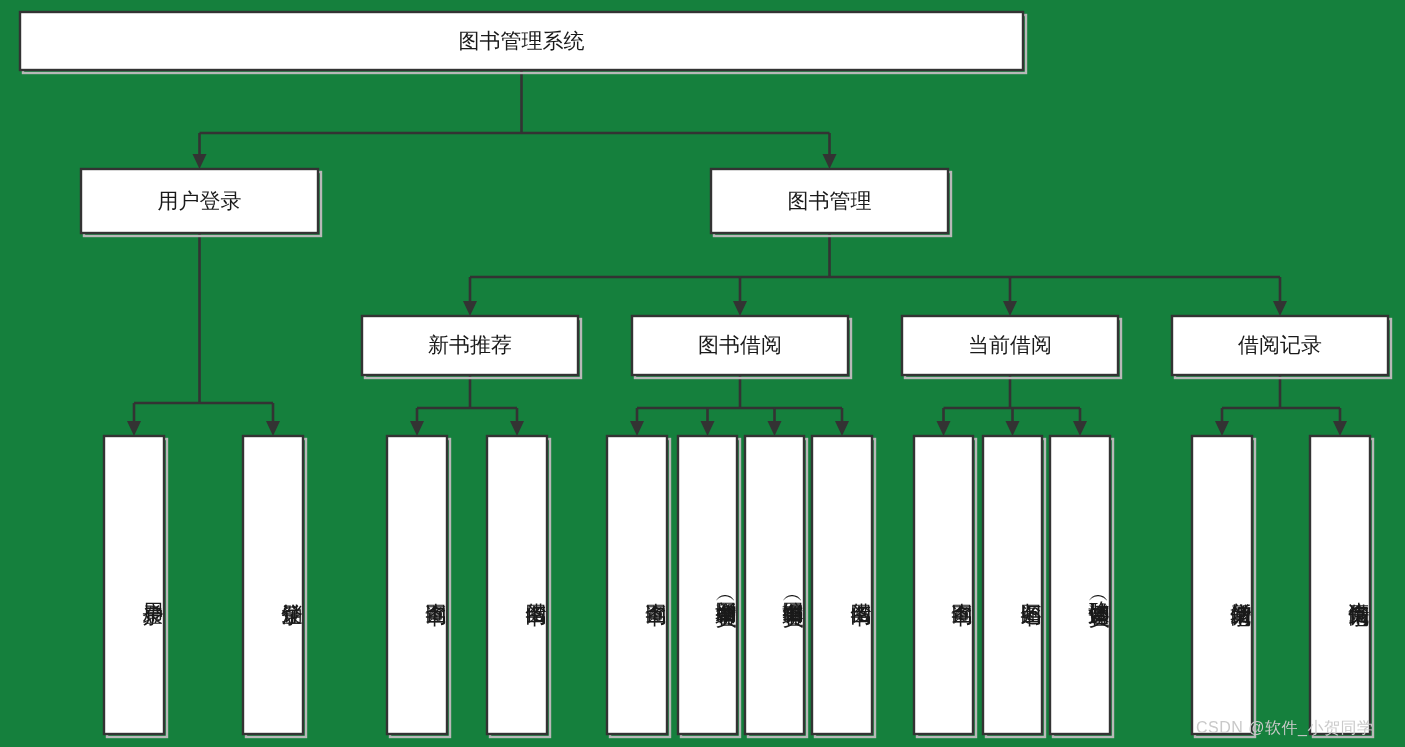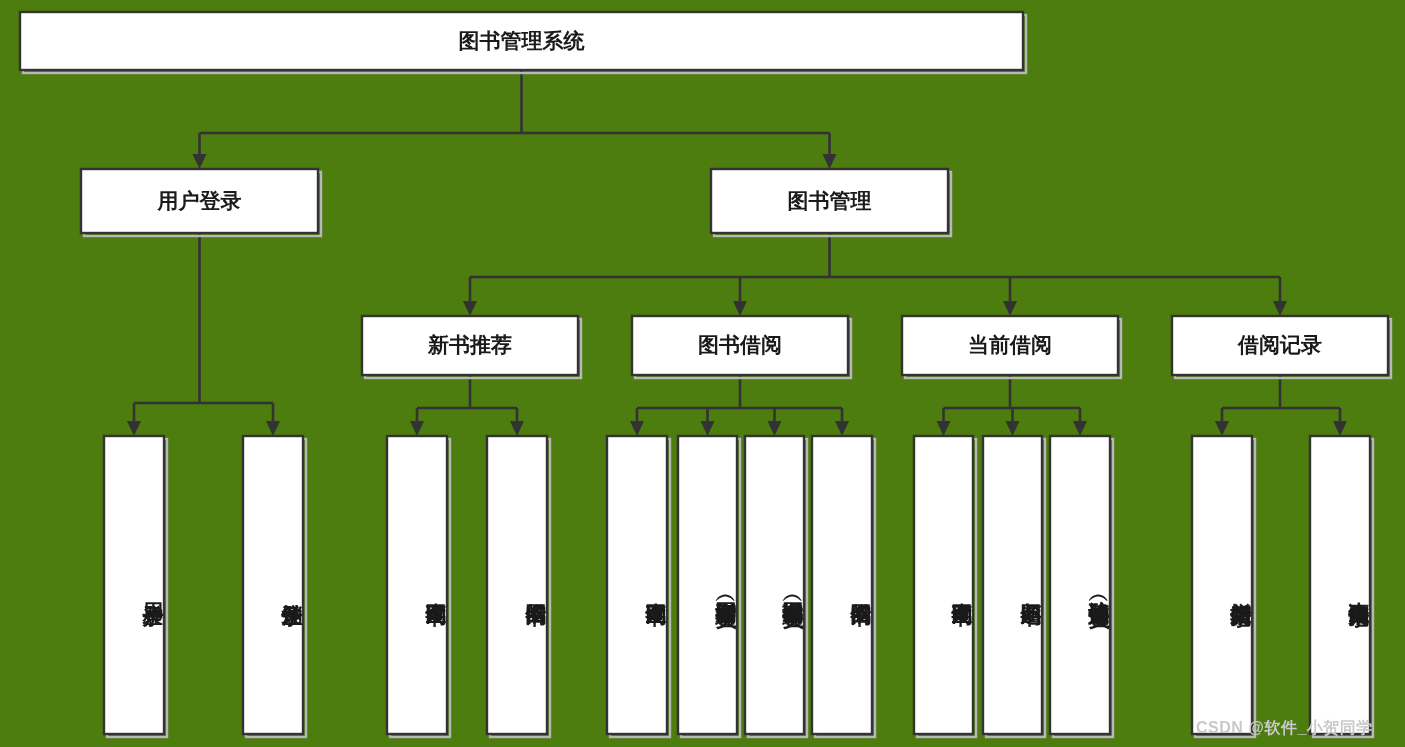--- a/index.html
+++ b/index.html
@@ -10,22 +10,21 @@
   body {
     width: 1405px;
     height: 747px;
     font-family: "Liberation Sans", "DejaVu Sans", sans-serif;
     overflow: hidden;
   }
   #diagram-root {
     position: relative;
     width: 1405px;
     height: 747px;
-    background: #4d7c0f;
-    font-weight: bold;
+    background: #15803d;
   }
   svg#tree-svg {
     position: absolute;
     left: 0;
     top: 0;
     width: 1405px;
     height: 747px;
     display: block;
   }
   .node-box {

